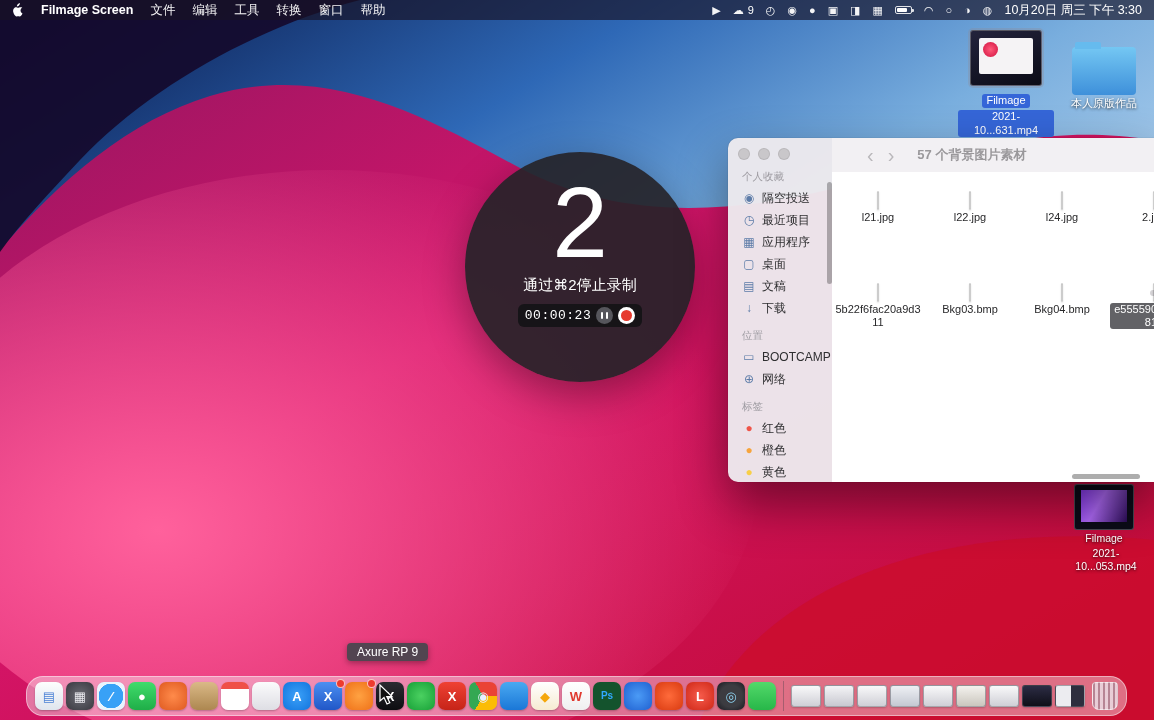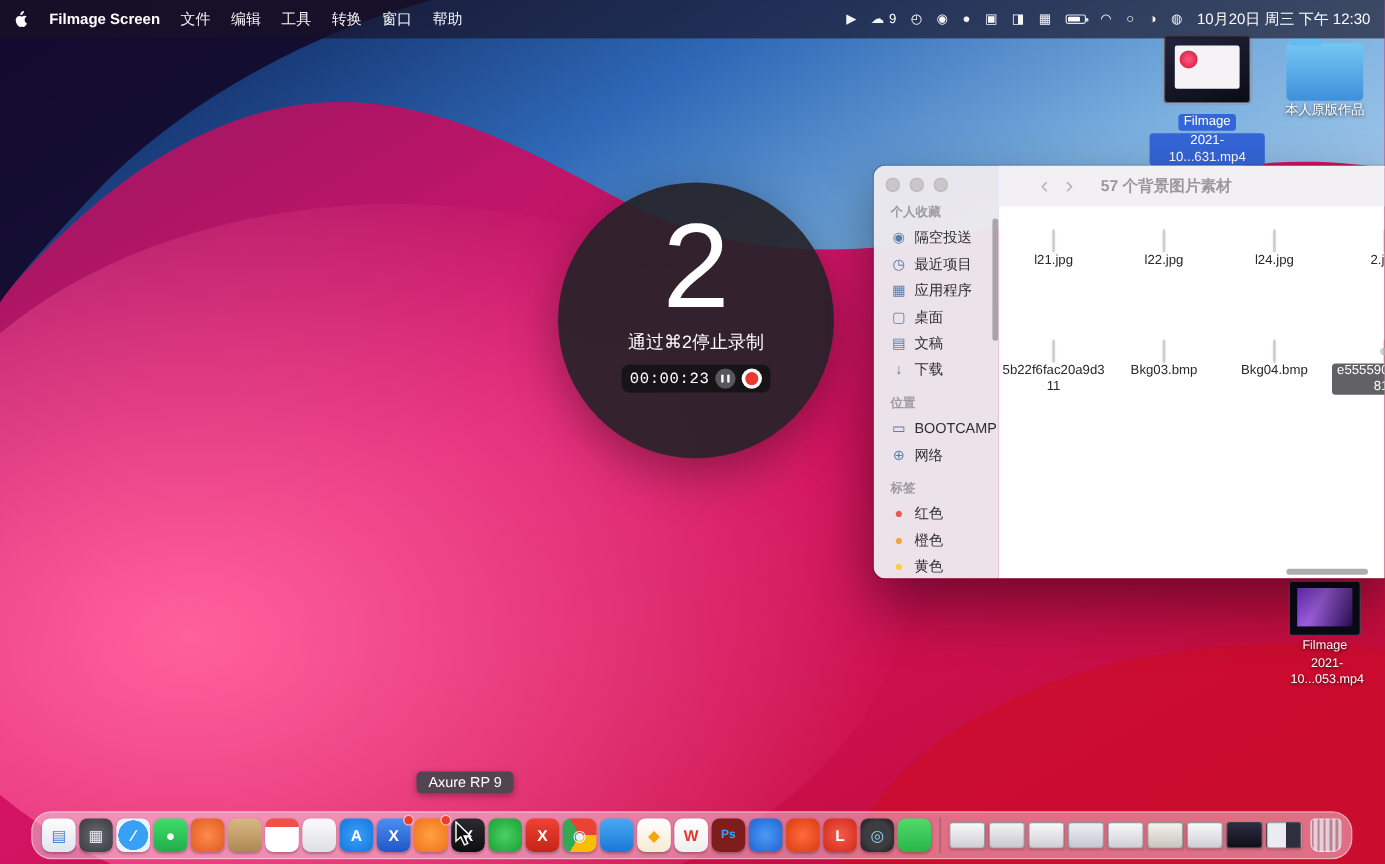--- a/index.html
+++ b/index.html
@@ -2,21 +2,21 @@
 <html><head>
 <meta charset="utf-8">
 <style>
   *{margin:0;padding:0;box-sizing:border-box}
   html,body{width:1154px;height:720px;overflow:hidden}
   body{position:relative;font-family:"Liberation Sans","DejaVu Sans",sans-serif;background:#c01048}
   .wallpaper{position:absolute;inset:0;width:1154px;height:720px}
 
   
   .menubar{position:absolute;top:0;left:0;right:0;height:20px;display:flex;justify-content:space-between;align-items:center;
-    padding:16px 12px;background:rgba(24,18,36,.66);color:#fff;font-size:12.5px;z-index:40}
+    padding:4px 12px;background:rgba(24,18,36,.66);color:#fff;font-size:12.5px;z-index:40}
   .mb-left{display:flex;align-items:center;gap:17px}
   .mb-apple{display:flex;align-items:center}
   .mb-app{font-weight:700}
   .mb-menu{opacity:.95}
   .mb-right{display:flex;align-items:center;gap:12px}
   .mb-ic{font-size:11px;opacity:.95;line-height:1}
   .mb-count{font-size:11px;margin-left:-8px}
   .battery{width:17px;height:8px;border:1px solid rgba(255,255,255,.85);border-radius:2px;position:relative;display:inline-block}
   .battery::after{content:"";position:absolute;right:-3px;top:2px;width:2px;height:3px;background:rgba(255,255,255,.85);border-radius:0 1px 1px 0}
   .bat-fill{position:absolute;left:1px;top:1px;bottom:1px;width:10px;background:#fff;border-radius:1px}
@@ -24,21 +24,21 @@
 
   
   .dicon{position:absolute;text-align:center;z-index:5;cursor:default}
   .di-label{display:block;margin:2px auto 0;width:max-content;max-width:96px;padding:0 4px;border-radius:3px;font-size:11px;color:#fff;line-height:1.25}
   .di-v1{left:956px;top:28px;width:100px}
   .v1-wrap{display:inline-block;padding:2px;background:rgba(140,140,155,.35);border-radius:5px}
   .v1-thumb{width:72px;height:56px;background:linear-gradient(160deg,#23233c,#0b0b16);border:1px solid rgba(255,255,255,.3);border-radius:3px;position:relative}
   .v1-screen{position:absolute;left:8px;top:7px;right:8px;bottom:11px;background:#f5f3f5;border-radius:2px}
   .v1-screen::after{content:"";position:absolute;left:4px;top:4px;width:15px;height:15px;border-radius:50%;background:radial-gradient(circle,#ff5a7a,#d01040)}
   .di-v1 .di-label{background:#3566d8}
-  .di-folder{left:1058px;top:30px;width:92px}
+  .di-folder{left:1058px;top:41px;width:92px}
   .folder-shape{width:64px;height:48px;margin:6px auto 2px;background:linear-gradient(180deg,#74c7f3,#3e90da);border-radius:4px;position:relative}
   .folder-shape::before{content:"";position:absolute;top:-5px;left:3px;width:26px;height:7px;background:#66bbee;border-radius:2px 2px 0 0}
   .di-folder .di-label,.di-v2 .di-label{background:none;text-shadow:0 1px 3px rgba(0,0,0,.8)}
   .di-v2{left:1058px;top:484px;width:92px}
   .v2-thumb{width:60px;height:46px;margin:0 auto;background:#0b0b18;border:1px solid rgba(255,255,255,.25);border-radius:3px;position:relative}
   .v2-thumb::after{content:"";position:absolute;left:6px;right:6px;top:5px;bottom:7px;background:linear-gradient(120deg,#8a3bf0,#b06af8 40%,#2a0c55)}
   .di-v2 .di-label{font-size:10.5px}
 
   
   .rec{position:absolute;left:465px;top:152px;width:230px;height:230px;border-radius:50%;background:rgba(37,35,40,.92);
@@ -53,21 +53,21 @@
   .btn-pause::before{left:5px}.btn-pause::after{right:5px}
   .btn-stop{background:#fff}
   .btn-stop::before{content:"";position:absolute;inset:3px;background:#e63a2e;border-radius:50%}
 
   
   .finder{position:absolute;left:728px;top:138px;width:426px;height:344px;border-radius:10px 0 0 10px;overflow:hidden;display:flex;
     box-shadow:0 22px 50px rgba(0,0,0,.45),0 0 1px rgba(0,0,0,.4);z-index:20}
   .f-side{width:104px;flex:none;background:rgba(236,233,237,.97);padding:10px 0 0 10px;position:relative}
   .dots{display:flex;gap:8px;margin-bottom:10px}
   .dot{width:12px;height:12px;border-radius:50%;background:#c9c7ca;border:1px solid rgba(0,0,0,.08)}
-  .sec-h{font-size:10.5px;color:#9d9ba1;font-weight:700;margin:10px 0 3px 4px}
+  .sec-h{font-size:10.5px;color:#9d9ba1;font-weight:400;margin:10px 0 3px 4px}
   .s-item{display:flex;align-items:center;gap:6px;height:22px;padding-left:4px;font-size:12px;color:#2e2e30;white-space:nowrap}
   .s-ic{width:14px;flex:none;font-size:12px;color:#5d7ca8;text-align:center;line-height:1}
   .side-scroll{position:absolute;right:0;top:44px;width:5px;height:102px;background:rgba(0,0,0,.28);border-radius:3px}
   .f-main{flex:1;display:flex;flex-direction:column;background:#fff;position:relative;overflow:hidden}
   .f-toolbar{height:34px;flex:none;background:#f2f0f3;display:flex;align-items:center}
   .nav-ch{font-size:20px;color:#b9b7ba;line-height:1;padding:0 7px;background:none;border:none;cursor:pointer}
   .nav-ch:first-child{margin-left:28px}
   .f-title{font-size:13px;font-weight:700;color:#9a989b;margin-left:16px;white-space:nowrap}
   .f-files{flex:1;display:grid;grid-template-columns:repeat(4,92px);grid-auto-rows:92px;padding:20px 0 0 0}
   .cell{text-align:center}
@@ -149,21 +149,21 @@
     <span class="mb-ic">▣</span>
     <span class="mb-ic">◨</span>
     <span class="mb-ic">▦</span>
     <span class="battery">
         <span class="bat-fill"></span>
       </span>
     <span class="mb-ic">◠</span>
     <span class="mb-ic">○</span>
     <span class="mb-ic">◑</span>
     <span class="mb-ic">◍</span>
-    <span class="mb-date">10月20日 周三 下午 12:30</span>
+    <span class="mb-date">10月20日 周三 下午 3:30</span>
   </div>
 </header>
 
 <div class="dicon di-v1">
   <span class="v1-wrap">
     <span class="v1-thumb" style="display:block">
         <span class="v1-screen"></span>
       </span>
   </span>
   <span class="di-label">Filmage</span>
@@ -328,21 +328,21 @@
   <div class="dk" style="background: conic-gradient(from -30deg, rgb(234, 67, 53) 0deg, rgb(234, 67, 53) 120deg, rgb(251, 188, 5) 120deg, rgb(251, 188, 5) 240deg, rgb(52, 168, 83) 240deg, rgb(52, 168, 83) 360deg);">
       <span class="dg" style="color: rgb(232, 240, 254);">◉</span>
     </div>
   <div class="dk" style="background: linear-gradient(rgb(74, 169, 241), rgb(26, 119, 215));"></div>
   <div class="dk" style="background: linear-gradient(rgb(255, 255, 255), rgb(246, 235, 210));">
       <span class="dg" style="color: rgb(245, 167, 10);">◆</span>
     </div>
   <div class="dk" style="background: linear-gradient(rgb(255, 255, 255), rgb(239, 239, 239));">
       <span class="dg" style="color: rgb(224, 58, 47);">W</span>
     </div>
-  <div class="dk" style="background: #7f1d1d;">
+  <div class="dk" style="background: #14532d;">
       <span class="dg sm" style="color: rgb(49, 168, 255);">Ps</span>
     </div>
   <div class="dk" style="background: radial-gradient(circle, rgb(75, 155, 246), rgb(32, 97, 209));"></div>
   <div class="dk" style="background: radial-gradient(circle, rgb(255, 107, 59), rgb(217, 58, 16));"></div>
   <div class="dk" style="background: radial-gradient(circle, rgb(246, 91, 75), rgb(207, 40, 23));">
       <span class="dg" style="color: rgb(255, 255, 255);">L</span>
     </div>
   <div class="dk" style="background: radial-gradient(circle, rgb(60, 60, 65) 55%, rgb(25, 25, 32));">
       <span class="dg" style="color: rgb(143, 212, 242);">◎</span>
     </div>

